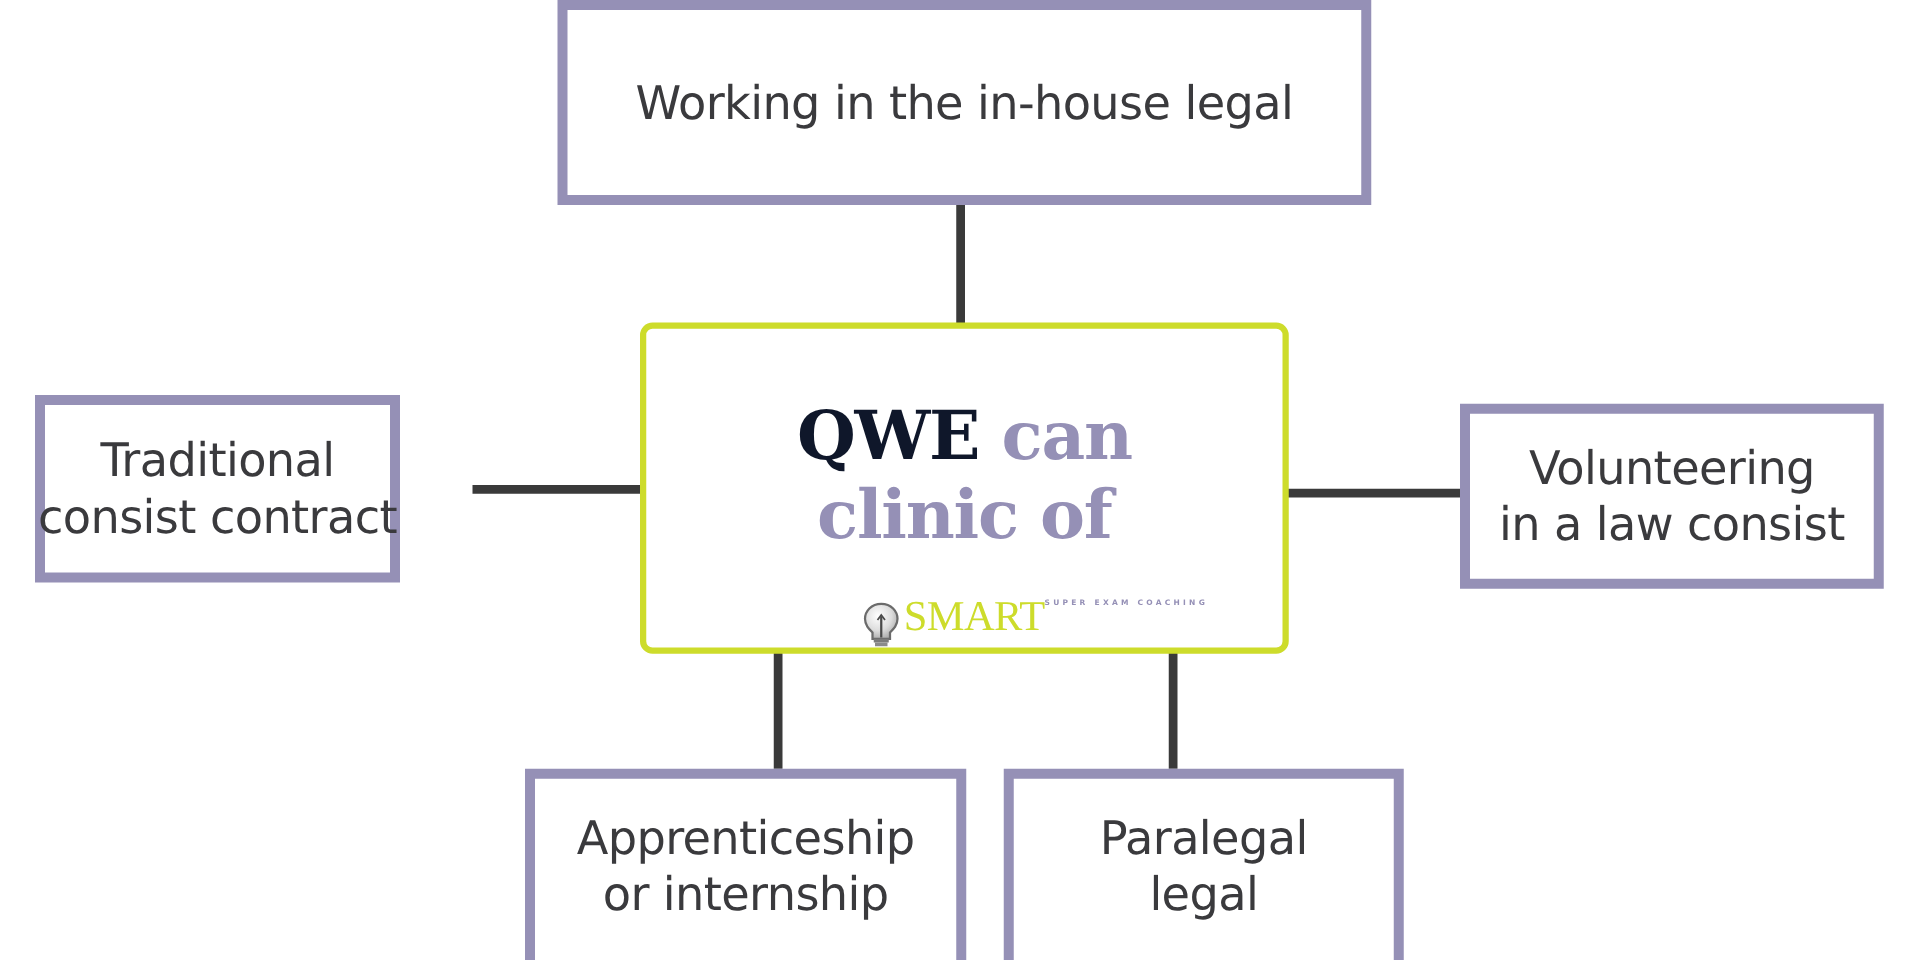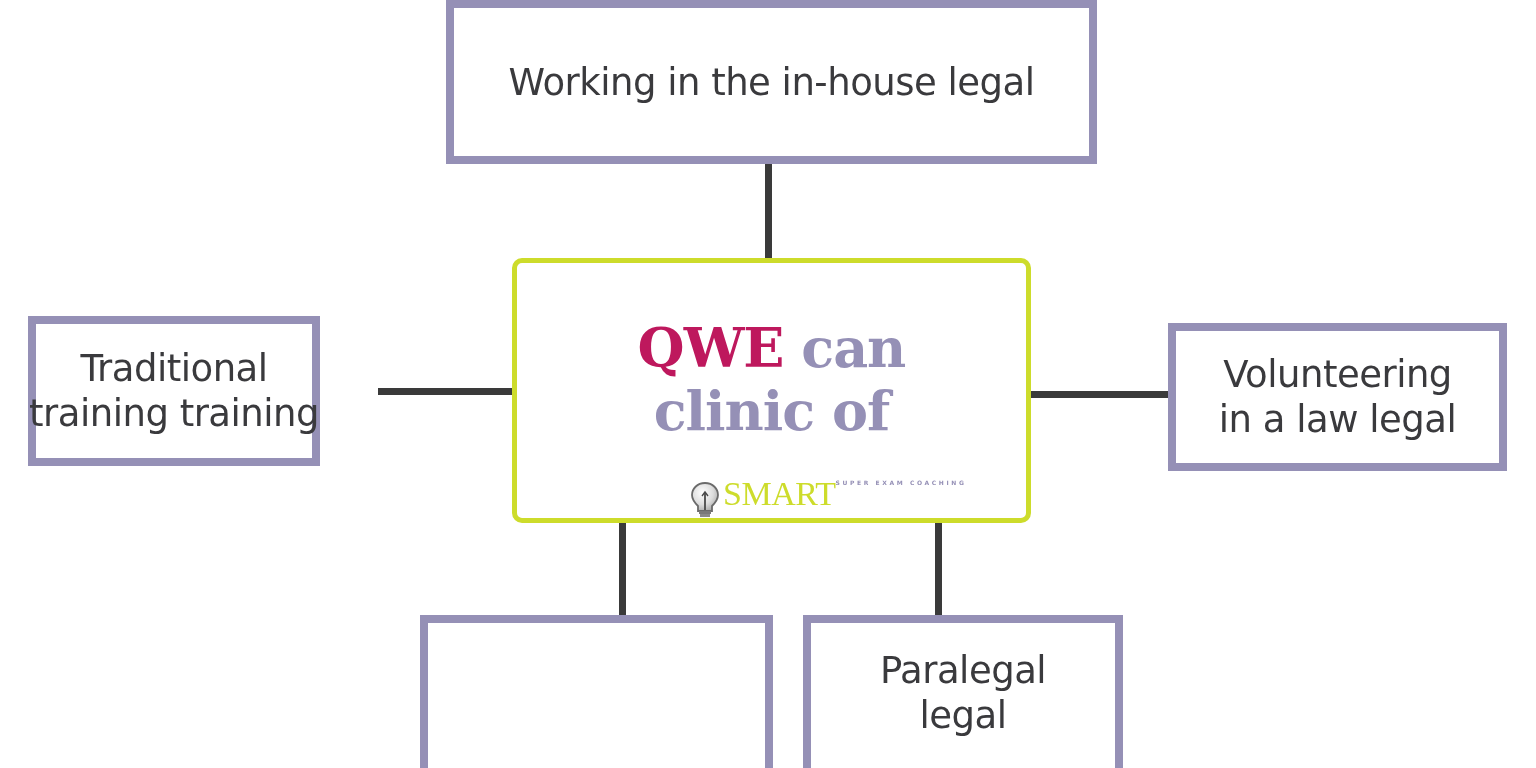--- a/index.html
+++ b/index.html
@@ -54,21 +54,21 @@
       left: 0; right: 0;
       top: 54px;
       text-align: center;
       font-family: "DejaVu Serif", serif;
       font-weight: bold;
       font-size: 54px;
       line-height: 1.16;
       color: #9590b6;
       letter-spacing: -1px;
     }
-    #center-title .accent { color: #be185d; }
+    #center-title .accent { color: #0f172a; }
     #center-title .line { display: block; }
 
     #logo {
       position: absolute;
       left: 173px;
       top: 216px;
       height: 40px;
       display: flex;
       align-items: flex-start;
     }
@@ -108,29 +108,31 @@
   <div class="connector" id="conn-right"></div>
   <div class="connector" id="conn-bottom-left"></div>
   <div class="connector" id="conn-bottom-right"></div>
 
   <div class="node" id="node-top">
     <span>Working in the in-house legal</span>
   </div>
 
   <div class="node" id="node-left">
     <span>Traditional</span>
-    <span>training training</span>
+    <span>consist contract</span>
   </div>
 
   <div class="node" id="node-right">
     <span>Volunteering</span>
-    <span>in a law legal</span>
+    <span>in a law consist</span>
   </div>
 
   <div class="node" id="node-bottom-left">
+    <span>Apprenticeship</span>
+    <span>or internship</span>
   </div>
 
   <div class="node" id="node-bottom-right">
     <span>Paralegal</span>
     <span>legal</span>
   </div>
 
   <div id="center">
     <div id="center-title">
       <span class="line"><span class="accent">QWE</span><span> can</span></span>

